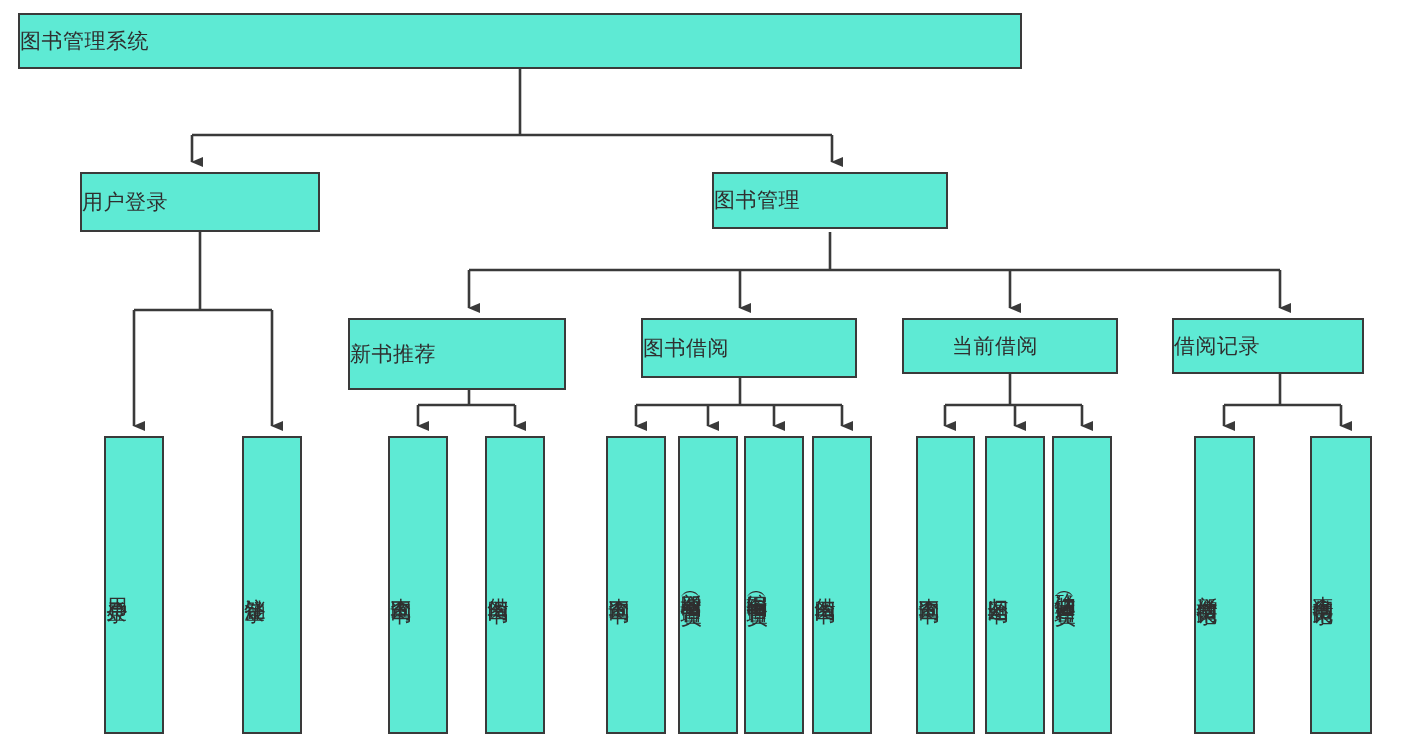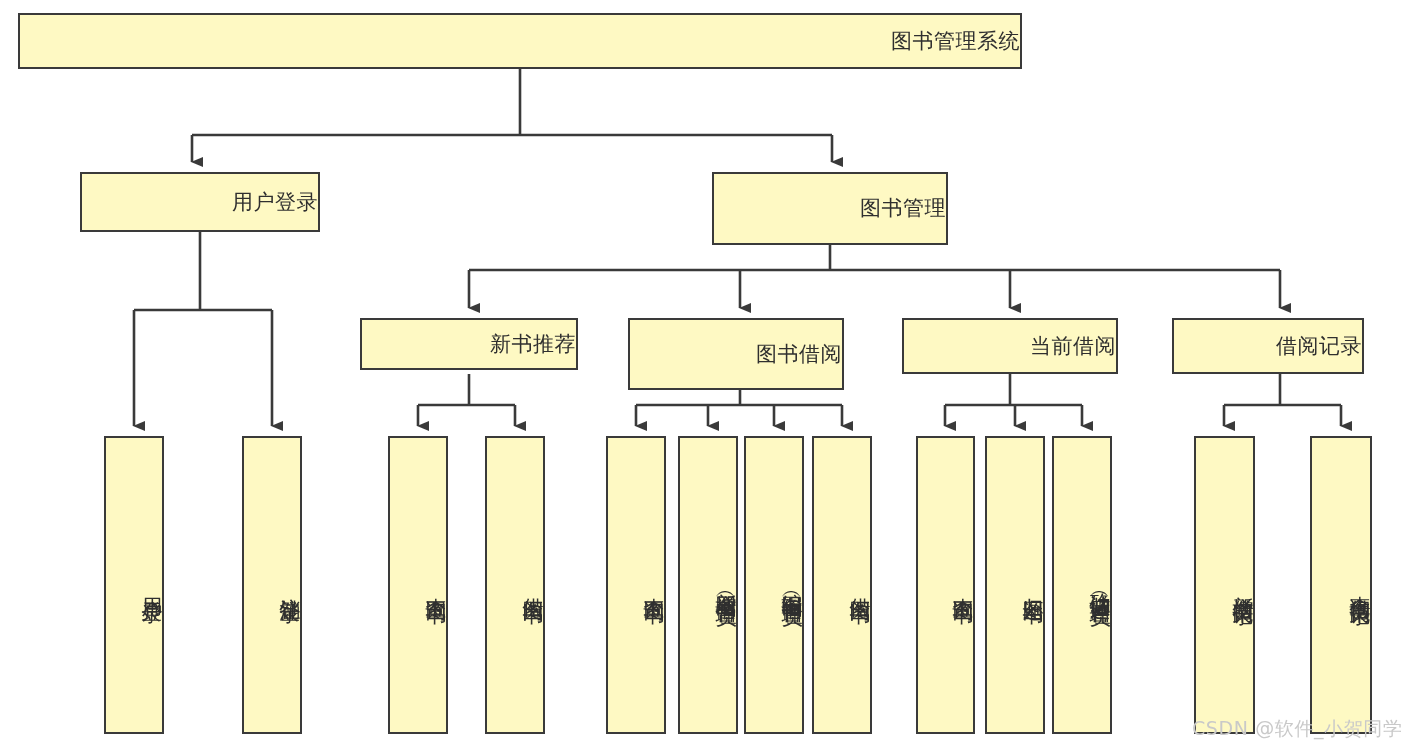--- a/index.html
+++ b/index.html
@@ -26,24 +26,24 @@
     left: 0;
     top: 0;
     width: 1405px;
     height: 747px;
     display: block;
   }
   .node-box {
     position: absolute;
     box-sizing: border-box;
     border: 2px solid #3a3a3a;
-    background: #fef9c3;
+    background: #5eead4;
     display: flex;
     align-items: center;
-    justify-content: flex-end;
+    justify-content: flex-start;
     overflow: hidden;
   }
   .node-label {
     color: #2f2f2f;
     font-size: 21px;
     line-height: 1.18;
     letter-spacing: 0.5px;
     white-space: pre;
     text-align: center;
   }
@@ -120,30 +120,30 @@
   </svg>
 
   <div class="node-box" id="root-node" style="left: 18px; top: 13px; width: 1004px; height: 56px;">
     <span class="node-label">图书管理系统</span>
   </div>
 
   <div id="level2-layer">
       <div class="node-box" style="left: 80px; top: 172px; width: 240px; height: 60px;">
         <span class="node-label">用户登录</span>
       </div>
-      <div class="node-box" style="left: 712px; top: 172px; width: 236px; height: 73px;">
+      <div class="node-box" style="left: 712px; top: 172px; width: 236px; height: 57px;">
         <span class="node-label">图书管理</span>
       </div>
     </div>
 
   <div id="level3-layer">
-      <div class="node-box" style="left: 360px; top: 318px; width: 218px; height: 52px;">
+      <div class="node-box" style="left: 348px; top: 318px; width: 218px; height: 72px;">
         <span class="node-label">新书推荐</span>
       </div>
-      <div class="node-box" style="left: 628px; top: 318px; width: 216px; height: 72px; padding-left: 44px;">
+      <div class="node-box" style="left: 641px; top: 318px; width: 216px; height: 60px;">
         <span class="node-label">图书借阅</span>
       </div>
       <div class="node-box" style="left: 902px; top: 318px; width: 216px; height: 56px; padding-left: 48px;">
         <span class="node-label">当前借阅</span>
       </div>
       <div class="node-box" style="left: 1172px; top: 318px; width: 192px; height: 56px;">
         <span class="node-label">借阅记录</span>
       </div>
     </div>
 
@@ -182,15 +182,14 @@
         <span class="node-label">确认归还（管理员）</span>
       </div>
       <div class="node-box vertical" style="left: 1194px; top: 436px; width: 61px; height: 298px;">
         <span class="node-label">新增借阅记录</span>
       </div>
       <div class="node-box vertical" style="left: 1310px; top: 436px; width: 62px; height: 298px;">
         <span class="node-label">查询借阅记录</span>
       </div>
     </div>
 
-  <div class="watermark" id="watermark" style="left: 1192px; top: 716px;">CSDN @软件_小贺同学</div>
 
 </div>
 
 </body></html>

